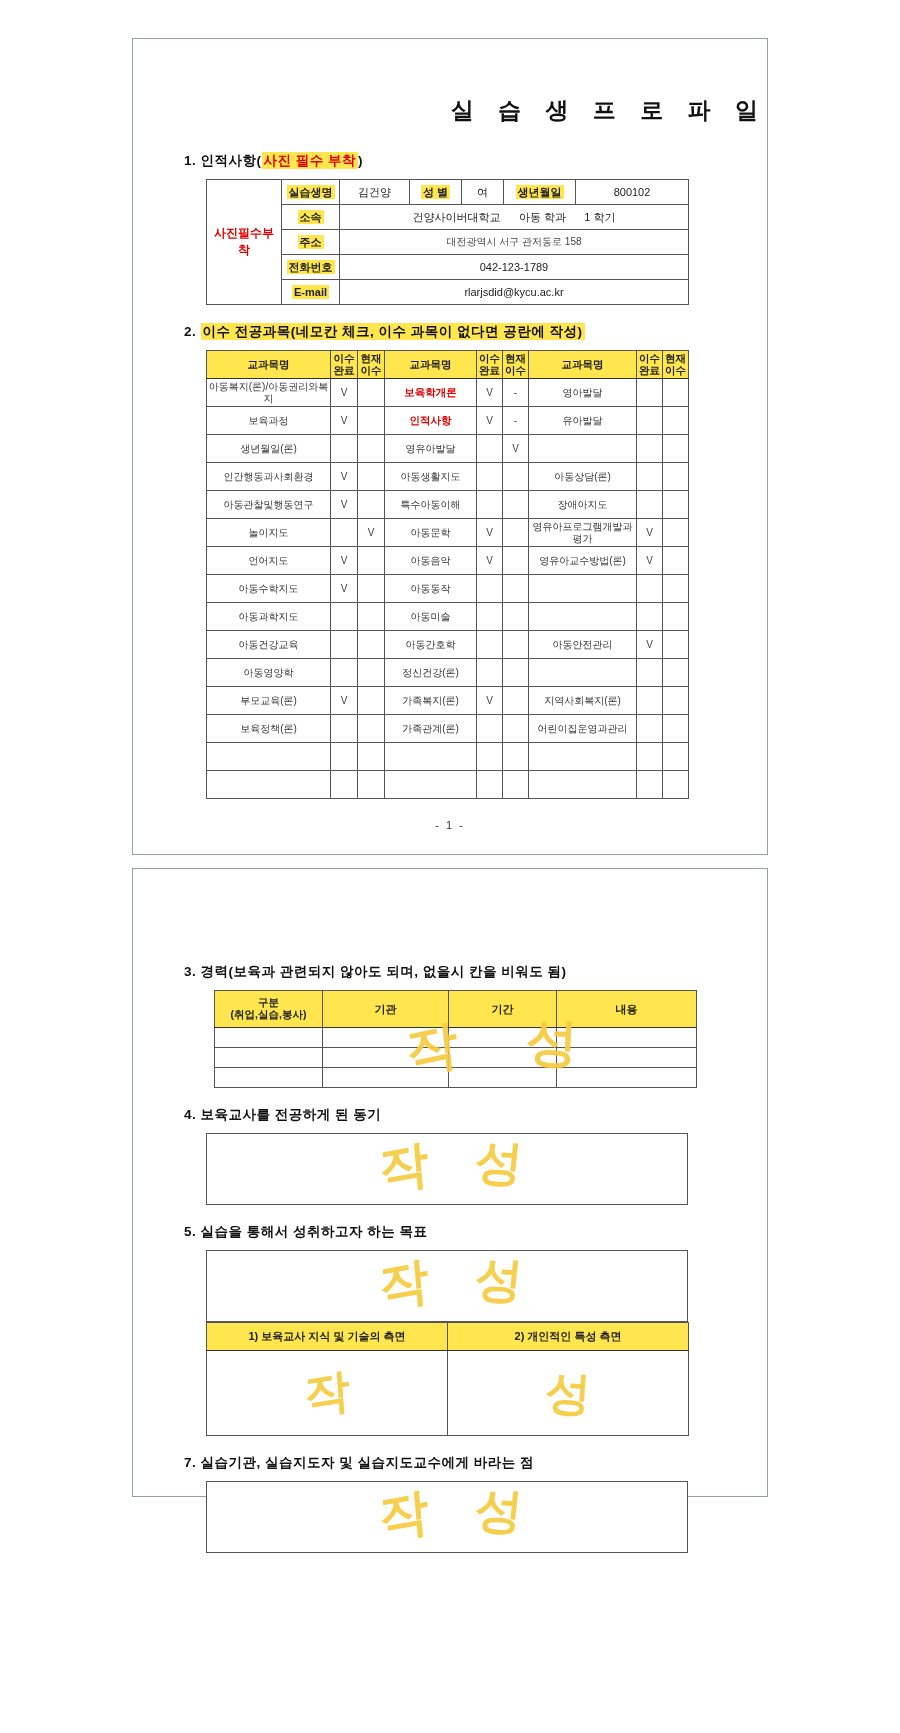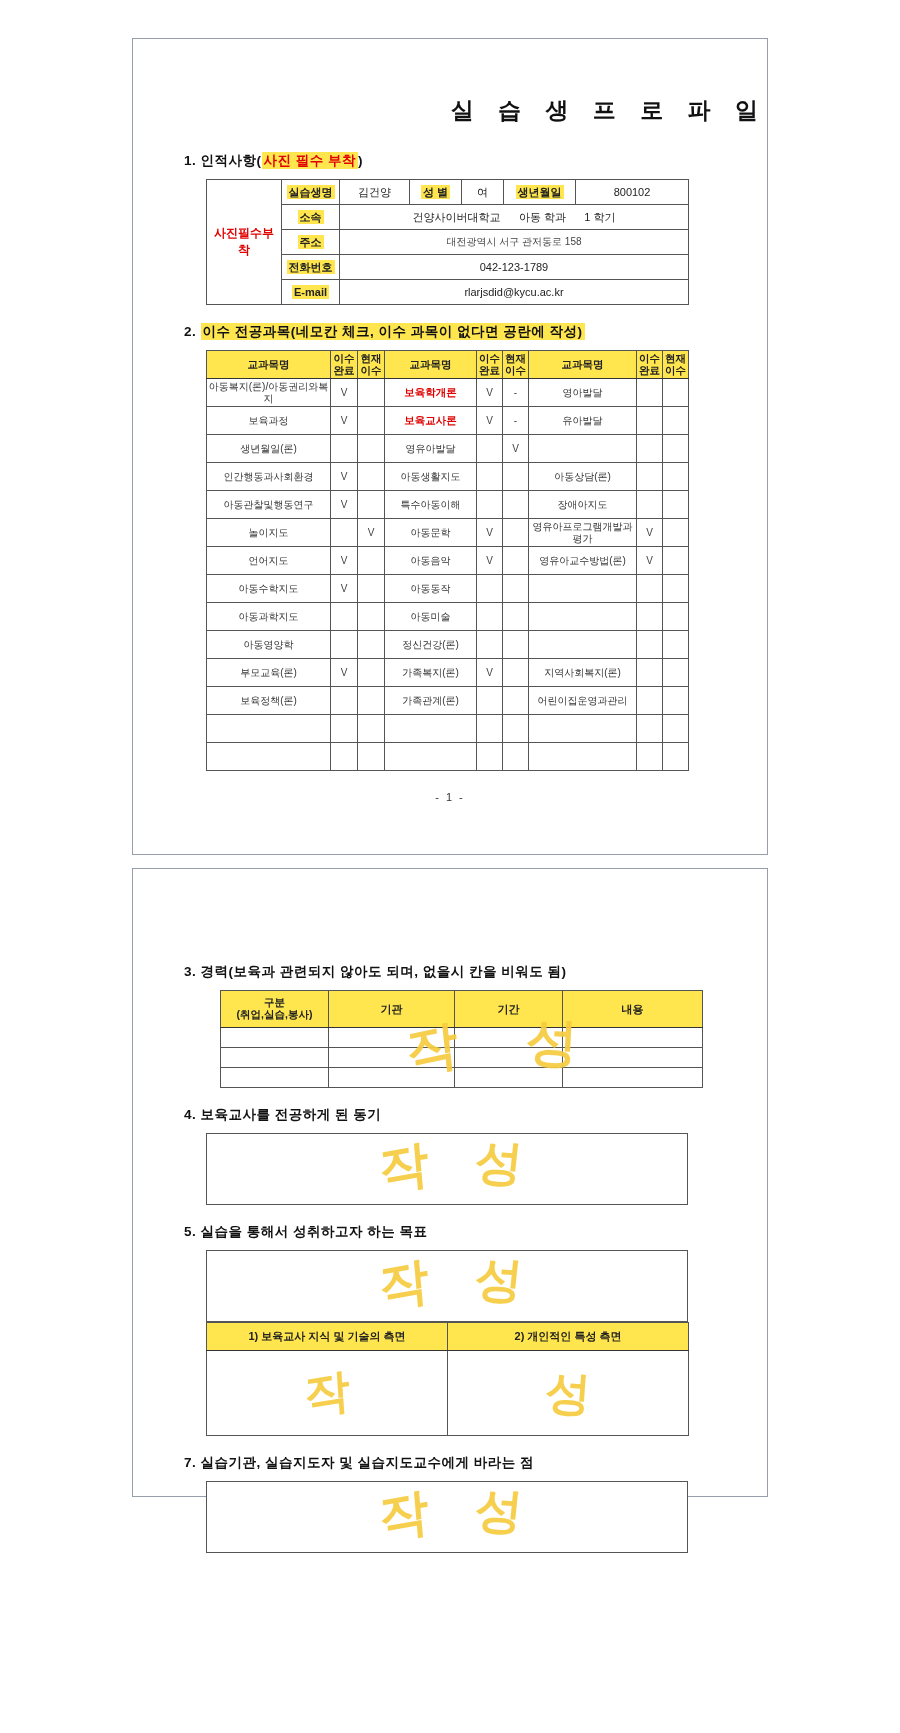--- a/index.html
+++ b/index.html
@@ -50,21 +50,21 @@
   .course-table td.red-course{color:#e00000;font-weight:bold;font-size:10.5px;margin-left:15px;}
   .course-table tr.sep td{border-top:1.8px solid #333;}
 
   .note{
     display:inline-block;margin:13px 0 0 51px;font-size:11.5px;font-weight:bold;color:#111;
   }
   .pagenum{text-align:center;font-size:11px;color:#333;margin-top:20px;letter-spacing:2px;}
 
   
   .tblwrap{position:relative;margin-left:73px;width:482px;}
-  .tblwrap table{margin-left:14px;width:482px;}
+  .tblwrap table{margin-left:8px;width:482px;}
 
   .career-table{font-size:11px;}
   .career-table th{
     background:#ffe64e;font-weight:bold;height:34px;text-align:center;
     vertical-align:middle;line-height:1.1;border-bottom:1.5px solid #333;
   }
   .career-table th.multi{white-space:pre-line;font-size:10.5px;}
   .career-table td{height:17px;}
 
   .ansbox{
@@ -186,21 +186,21 @@
             <td class="mark">V</td>
             <td class="mark">-</td>
             <td class="name">영아발달</td>
             <td class="mark"></td>
             <td class="mark"></td>
           </tr>
           <tr>
             <td class="name">보육과정</td>
             <td class="mark">V</td>
             <td class="mark"></td>
-            <td class="name red-course">보육교사론</td>
+            <td class="name red-course">인적사항</td>
             <td class="mark">V</td>
             <td class="mark">-</td>
             <td class="name">유아발달</td>
             <td class="mark"></td>
             <td class="mark"></td>
           </tr>
           <tr>
             <td class="name">생년월일(론)</td>
             <td class="mark"></td>
             <td class="mark"></td>
@@ -268,20 +268,31 @@
           </tr>
           <tr>
             <td class="name">아동과학지도</td>
             <td class="mark"></td>
             <td class="mark"></td>
             <td class="name">아동미술</td>
             <td class="mark"></td>
             <td class="mark"></td>
             <td class="name"></td>
             <td class="mark"></td>
+            <td class="mark"></td>
+          </tr>
+          <tr class="sep">
+            <td class="name">아동건강교육</td>
+            <td class="mark"></td>
+            <td class="mark"></td>
+            <td class="name">아동간호학</td>
+            <td class="mark"></td>
+            <td class="mark"></td>
+            <td class="name">아동안전관리</td>
+            <td class="mark">V</td>
             <td class="mark"></td>
           </tr>
           <tr>
             <td class="name">아동영양학</td>
             <td class="mark"></td>
             <td class="mark"></td>
             <td class="name">정신건강(론)</td>
             <td class="mark"></td>
             <td class="mark"></td>
             <td class="name"></td>

